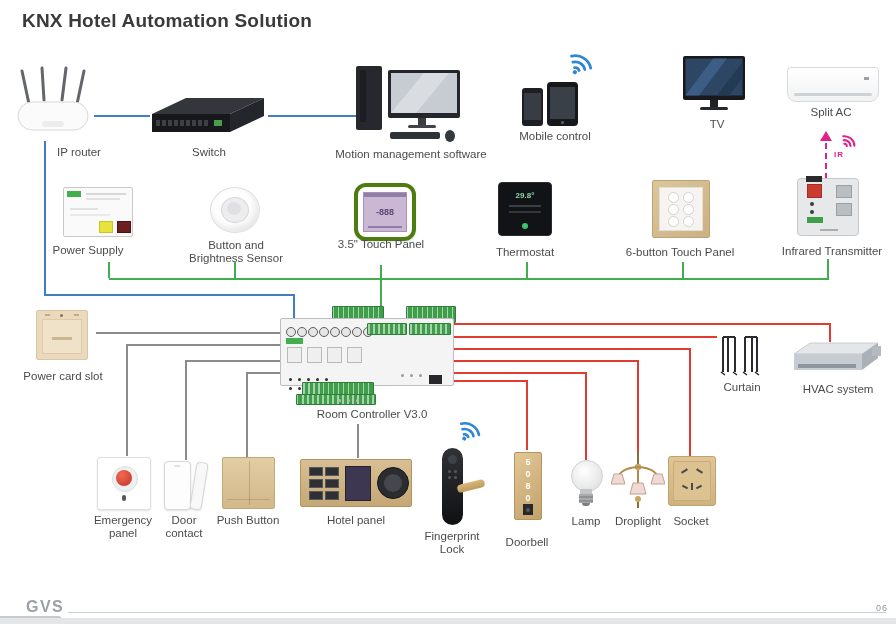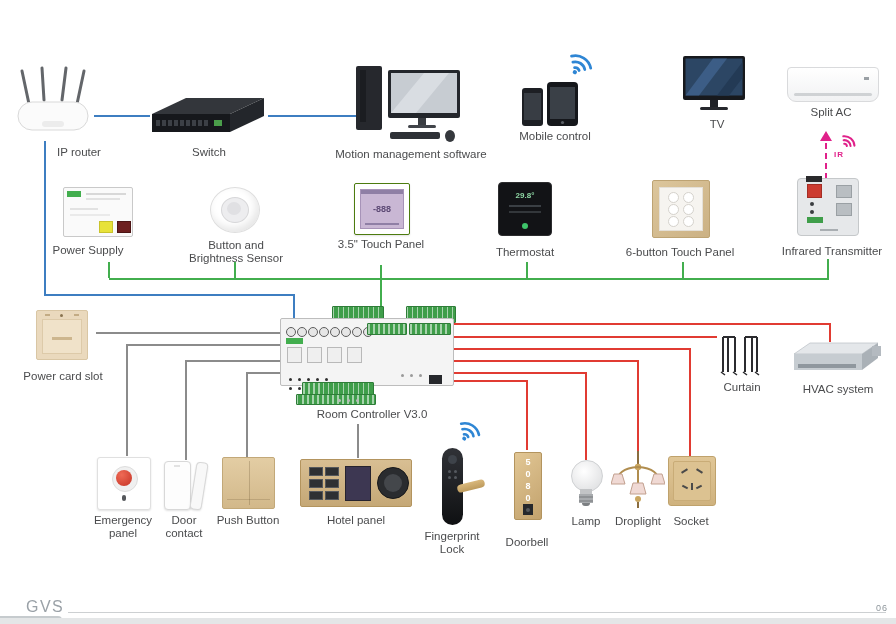--- a/index.html
+++ b/index.html
@@ -19,29 +19,30 @@
   .knob{width:8px;height:8px;border-radius:50%;background:#e6e6e6;border:1.5px solid #5d5d5d;display:inline-block;margin-right:1px;}
   .sq{width:13px;height:14px;background:#efefef;border:1px solid #b9b9b9;display:inline-block;margin-right:5px;}
   .dot{width:3px;height:3px;border-radius:50%;background:#2f2f2f;display:inline-block;margin-right:6px;}
   .vtext{position:absolute;writing-mode:vertical-rl;text-orientation:upright;font-size:9px;font-weight:700;
          color:#ffffff;letter-spacing:2px;left:50%;transform:translateX(-50%);top:4px;}
   .arrowhead{position:absolute;width:0;height:0;border-left:6px solid transparent;border-right:6px solid transparent;
              border-bottom:10px solid #e0218a;}
   .footer-rule{position:absolute;left:68px;top:612px;width:818px;height:1px;background:#cdd0d2;}
   .footer-bar{position:absolute;left:0;top:618px;width:896px;height:6px;background:#e4e6e7;}
   .footer-cap{position:absolute;left:0;top:616px;width:62px;height:8px;background:#c6cbce;border-radius:0 4px 4px 0;}
-  .logo{position:absolute;left:26px;top:598px;font-size:16px;font-weight:400;color:#9aa1a7;letter-spacing:1.5px;}
+  .logo{position:absolute;left:26px;top:598px;font-size:16px;font-weight:700;color:#9aa1a7;letter-spacing:1.5px;}
   .tagline{position:absolute;right:36px;top:603px;font-size:9px;color:#8d959b;letter-spacing:1.4px;}
   .pagenum{position:absolute;right:8px;top:603px;font-size:9px;color:#8d959b;letter-spacing:1px;}
 </style>
 </head>
 <body>
 
 <div class="canvas">
 
+  <div class="ttl">KNX Hotel Automation Solution</div>
 
   <div class="ln c-blue" style="left:94px;top:115px;width:56px;height:2px"></div>
   <div class="ln c-blue" style="left:268px;top:115px;width:88px;height:2px"></div>
   <div class="ln c-blue" style="left:44px;top:141px;width:2px;height:155px"></div>
   <div class="ln c-blue" style="left:44px;top:294px;width:251px;height:2px"></div>
   <div class="ln c-blue" style="left:293px;top:294px;width:2px;height:24px"></div>
 
   <div class="ln c-green" style="left:109px;top:278px;width:720px;height:2px"></div>
   <div class="ln c-green" style="left:108px;top:262px;width:2px;height:16px"></div>
   <div class="ln c-green" style="left:234px;top:262px;width:2px;height:16px"></div>
@@ -177,21 +178,21 @@
   <div class="lbl" style="left:88px;top:244px">Power Supply</div>
 
   <div class="node" style="left:210px;top:187px;width:50px;height:46px">
     <div style="position:absolute;left:0;top:0;width:48px;height:44px;border-radius:50%;background:#ffffff;border:1px solid #dedede;box-shadow:inset -3px -4px 8px rgba(0,0,0,.10)"></div>
     <div style="position:absolute;left:11px;top:10px;width:26px;height:24px;border-radius:50%;background:#ededef;border:1px solid #d7d7d9"></div>
     <div style="position:absolute;left:17px;top:15px;width:14px;height:13px;border-radius:50%;background:#e0e0e3"></div>
   </div>
   <div class="lbl" style="left:236px;top:239px">Button and</div>
   <div class="lbl" style="left:236px;top:252px">Brightness Sensor</div>
 
-  <div class="node" style="left:354px;top:183px;width:54px;height:50px;background:#ffffff;border:1px solid #4d7c0f;border-radius:2px;box-shadow:0 1px 2px rgba(0,0,0,.12)">
+  <div class="node" style="left:354px;top:183px;width:54px;height:50px;background:#ffffff;border:4px solid #4d7c0f;border-radius:12px;box-shadow:0 1px 2px rgba(0,0,0,.12)">
     <div style="position:absolute;left:5px;top:5px;right:5px;bottom:5px;background:#c9b7d4;border:1px solid #a793b8">
       <div style="position:absolute;left:0;top:0;right:0;height:4px;background:#8f7fa5"></div>
       <div style="position:absolute;left:0;top:14px;width:100%;text-align:center;font-size:9px;font-weight:700;color:#5d4a75">-888</div>
       <div style="position:absolute;left:4px;bottom:3px;width:34px;height:2px;background:#8f7fa5"></div>
     </div>
   </div>
   <div class="lbl" style="left:381px;top:238px">3.5" Touch Panel</div>
 
   <div class="node" style="left:498px;top:182px;width:52px;height:52px;background:#121316;border:1px solid #2c2c2e;border-radius:4px">
     <div style="position:absolute;left:0;top:8px;width:100%;text-align:center;font-size:8px;font-weight:700;color:#8fd7a5">29.8°</div>

